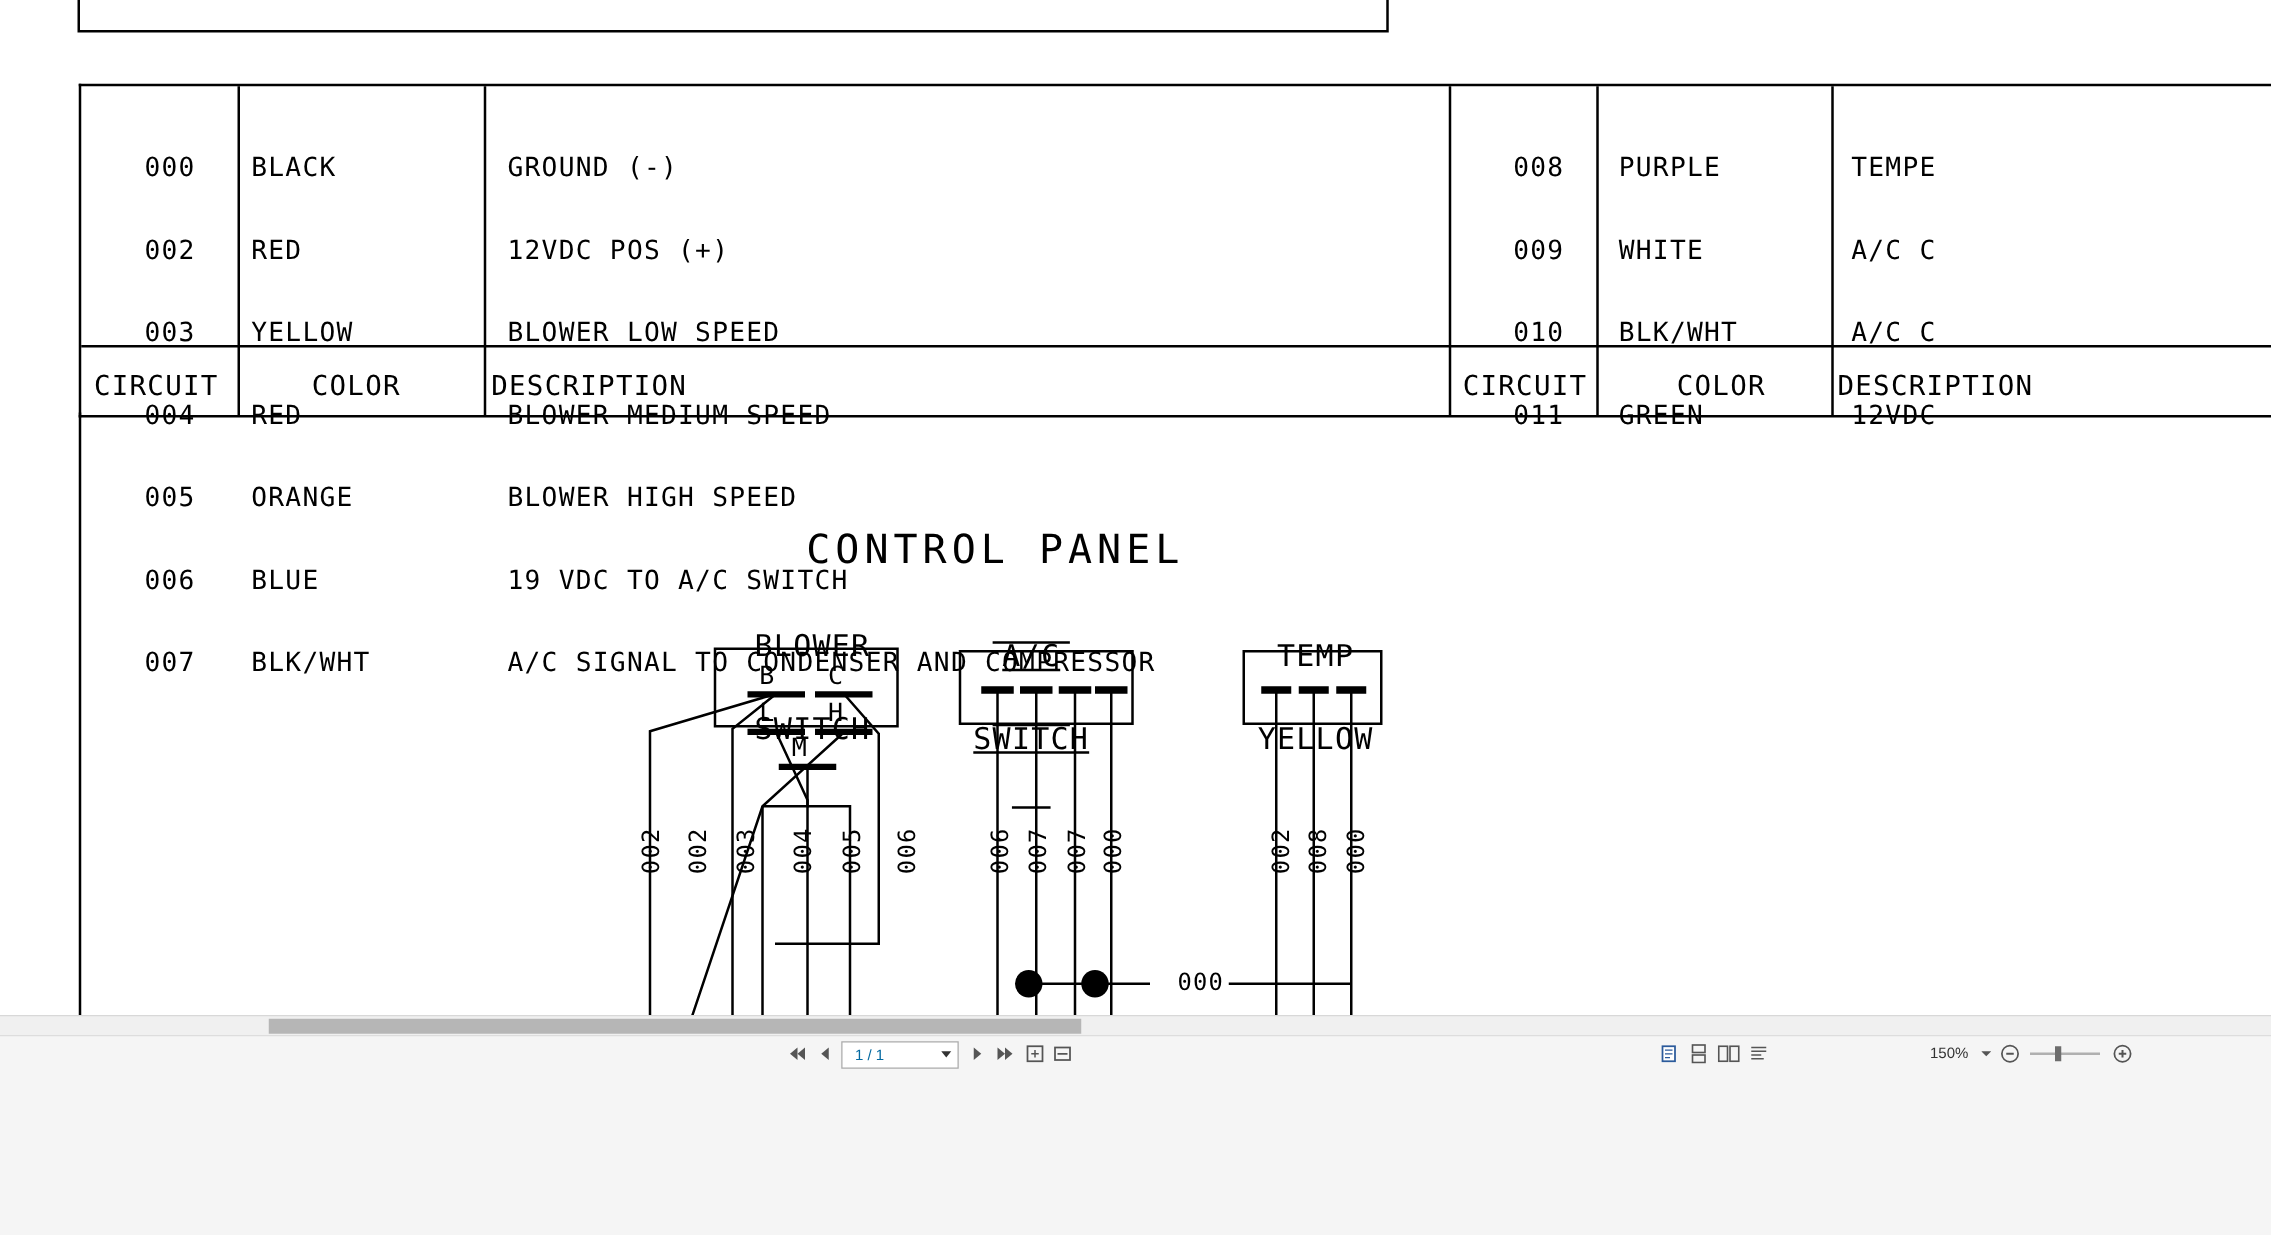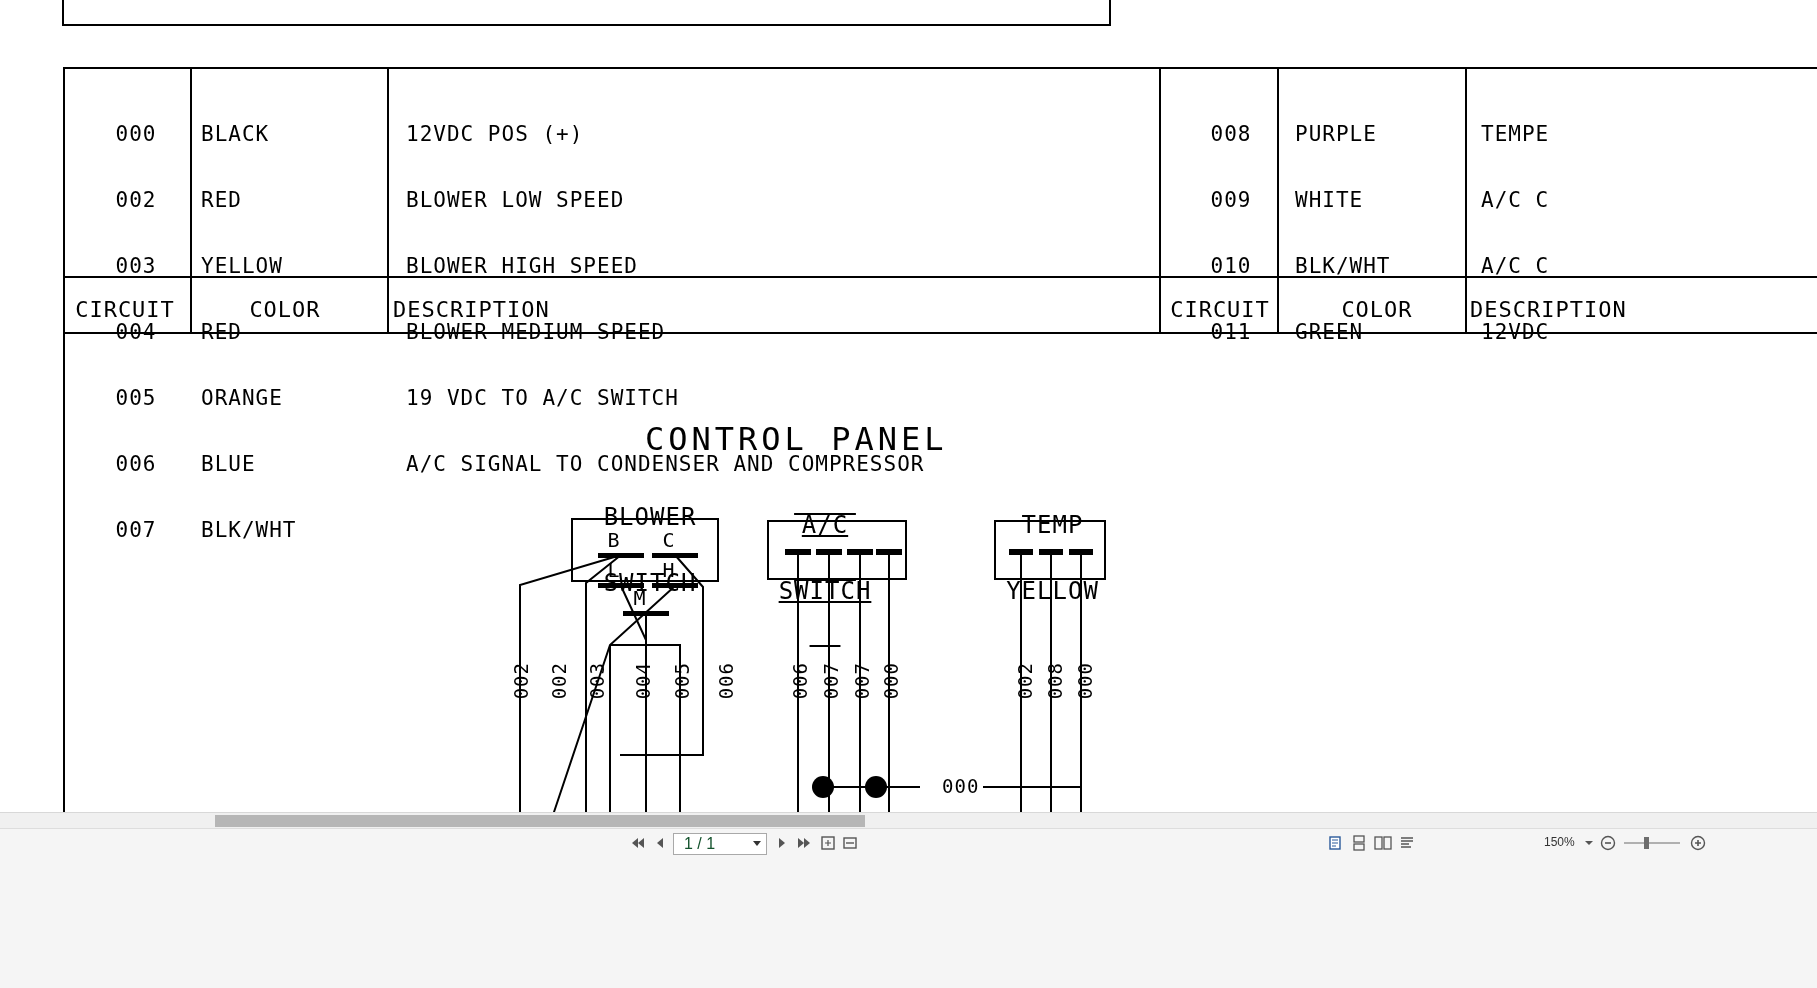--- a/index.html
+++ b/index.html
@@ -40,21 +40,21 @@
   #hscroll-thumb{position:absolute;left:215px;top:2px;width:650px;height:12px;background:#b6b6b6;}
   #scroll-left-mark{position:absolute;left:2px;top:811px;font-size:11px;color:#444;}
 
   
   #toolbar{position:absolute;left:0;top:828px;width:1817px;height:160px;background:#f5f5f5;border-top:1px solid #ddd;}
   #toolbar-row{position:absolute;left:0;top:0;width:1817px;height:28px;}
   .tb-btn{position:absolute;top:4px;height:20px;display:flex;align-items:center;justify-content:center;
           font-size:13px;color:#3a3a3a;cursor:default;}
   #page-box{position:absolute;top:4px;left:673px;width:92px;height:20px;background:#fff;border:1px solid #a9a9a9;
             display:flex;align-items:center;}
-  #page-box-val{font-size:16px;color:#14532d;padding-left:10px;}
+  #page-box-val{font-size:12px;color:#0369a1;padding-left:10px;}
   #page-box-caret{position:absolute;right:5px;top:7px;width:0;height:0;border-left:4px solid transparent;
             border-right:4px solid transparent;border-top:5px solid #333;}
   #zoom-label{position:absolute;top:6px;left:1544px;font-size:12px;color:#333;}
   svg{display:block;}
 </style>
 </head>
 <body>
 
 <div id="doc-canvas">
 
@@ -94,24 +94,25 @@
     <div class="lg-col cadtext" style="left:201px;top:82px;width:180px">
       <div class="lg-row">BLACK</div>
       <div class="lg-row">RED</div>
       <div class="lg-row">YELLOW</div>
       <div class="lg-row">RED</div>
       <div class="lg-row">ORANGE</div>
       <div class="lg-row">BLUE</div>
       <div class="lg-row">BLK/WHT</div>
     </div>
     <div class="lg-col cadtext" style="left:406px;top:82px;width:760px">
+      <div class="lg-row">GROUND (-)</div>
       <div class="lg-row">12VDC POS (+)</div>
       <div class="lg-row">BLOWER LOW SPEED</div>
+      <div class="lg-row">BLOWER MEDIUM SPEED</div>
       <div class="lg-row">BLOWER HIGH SPEED</div>
-      <div class="lg-row">BLOWER MEDIUM SPEED</div>
       <div class="lg-row">19 VDC TO A/C SWITCH</div>
       <div class="lg-row">A/C SIGNAL TO CONDENSER AND COMPRESSOR</div>
     </div>
   </div>
 
   <div class="legend-body">
     <div class="lg-col cadtext" style="left:1195px;top:82px;width:72px;text-align:center">
       <div class="lg-row">008</div>
       <div class="lg-row">009</div>
       <div class="lg-row">010</div>

